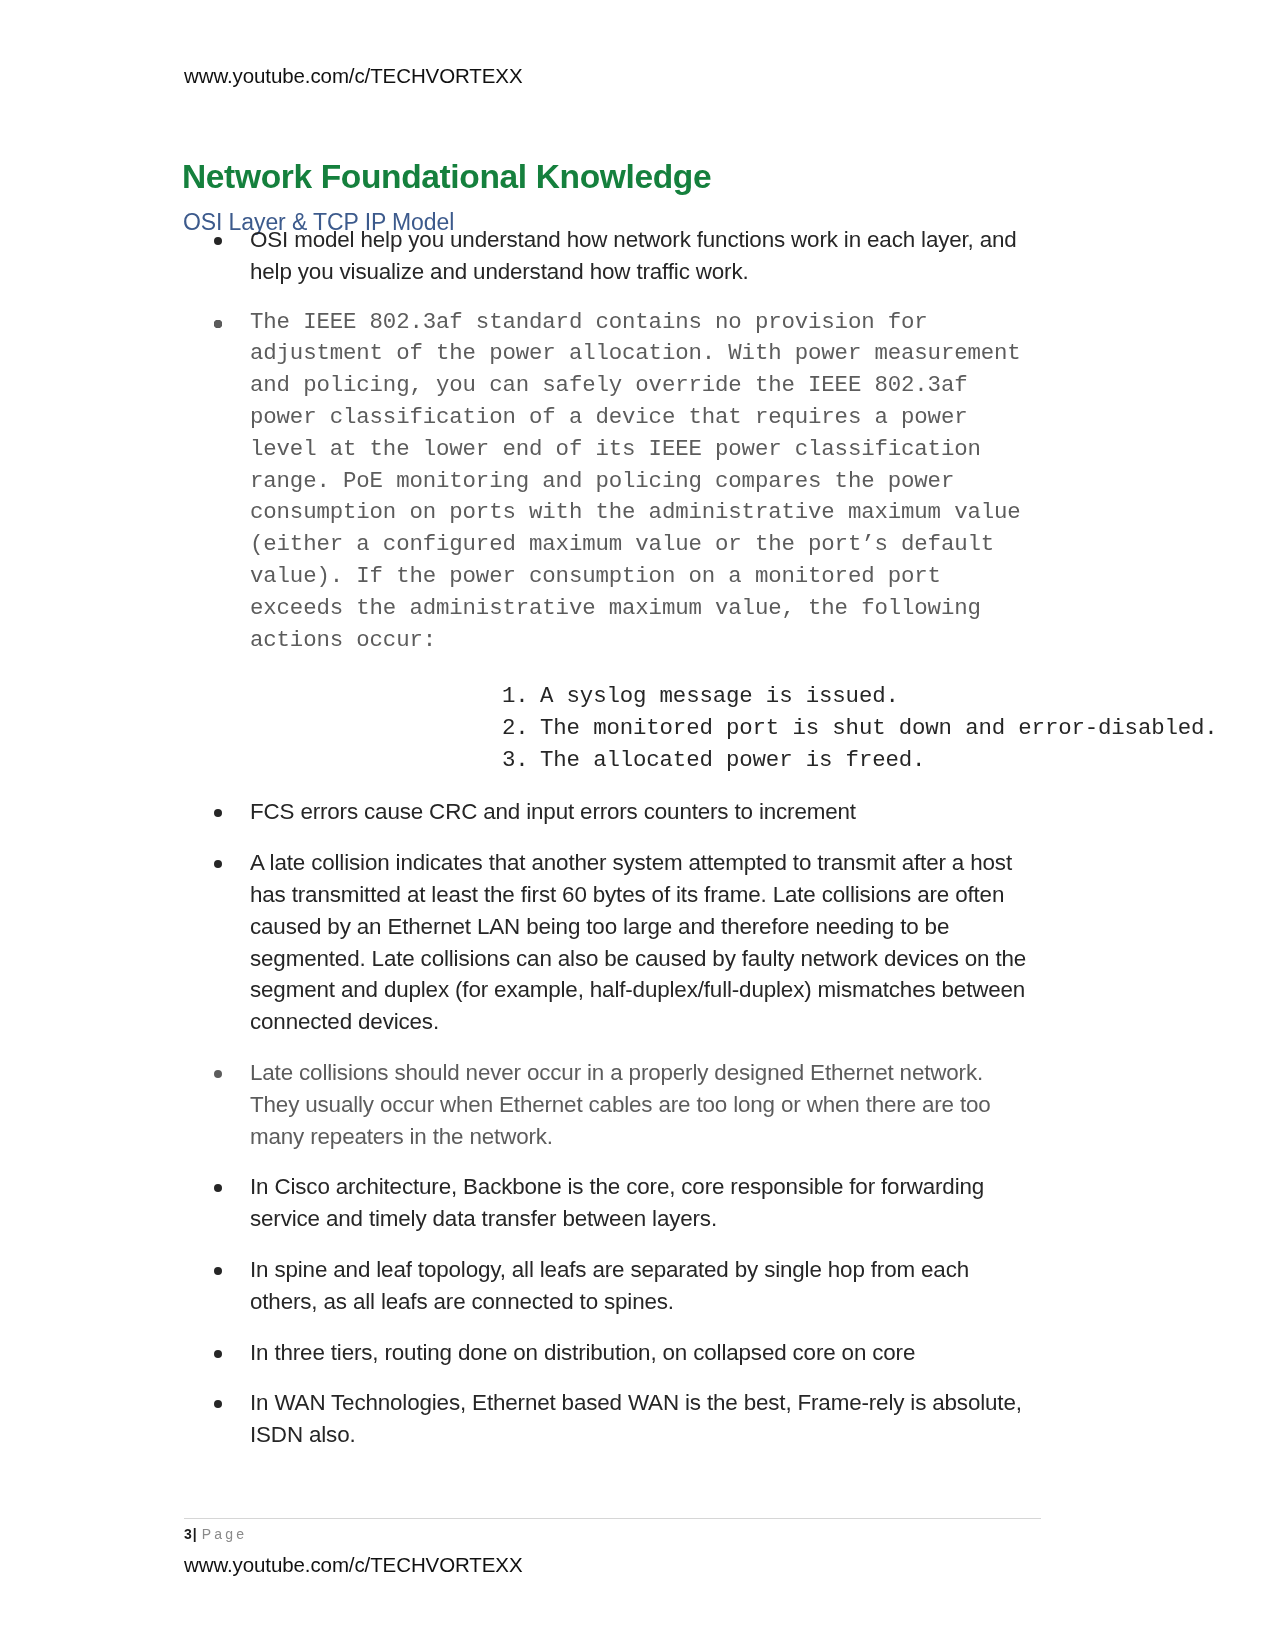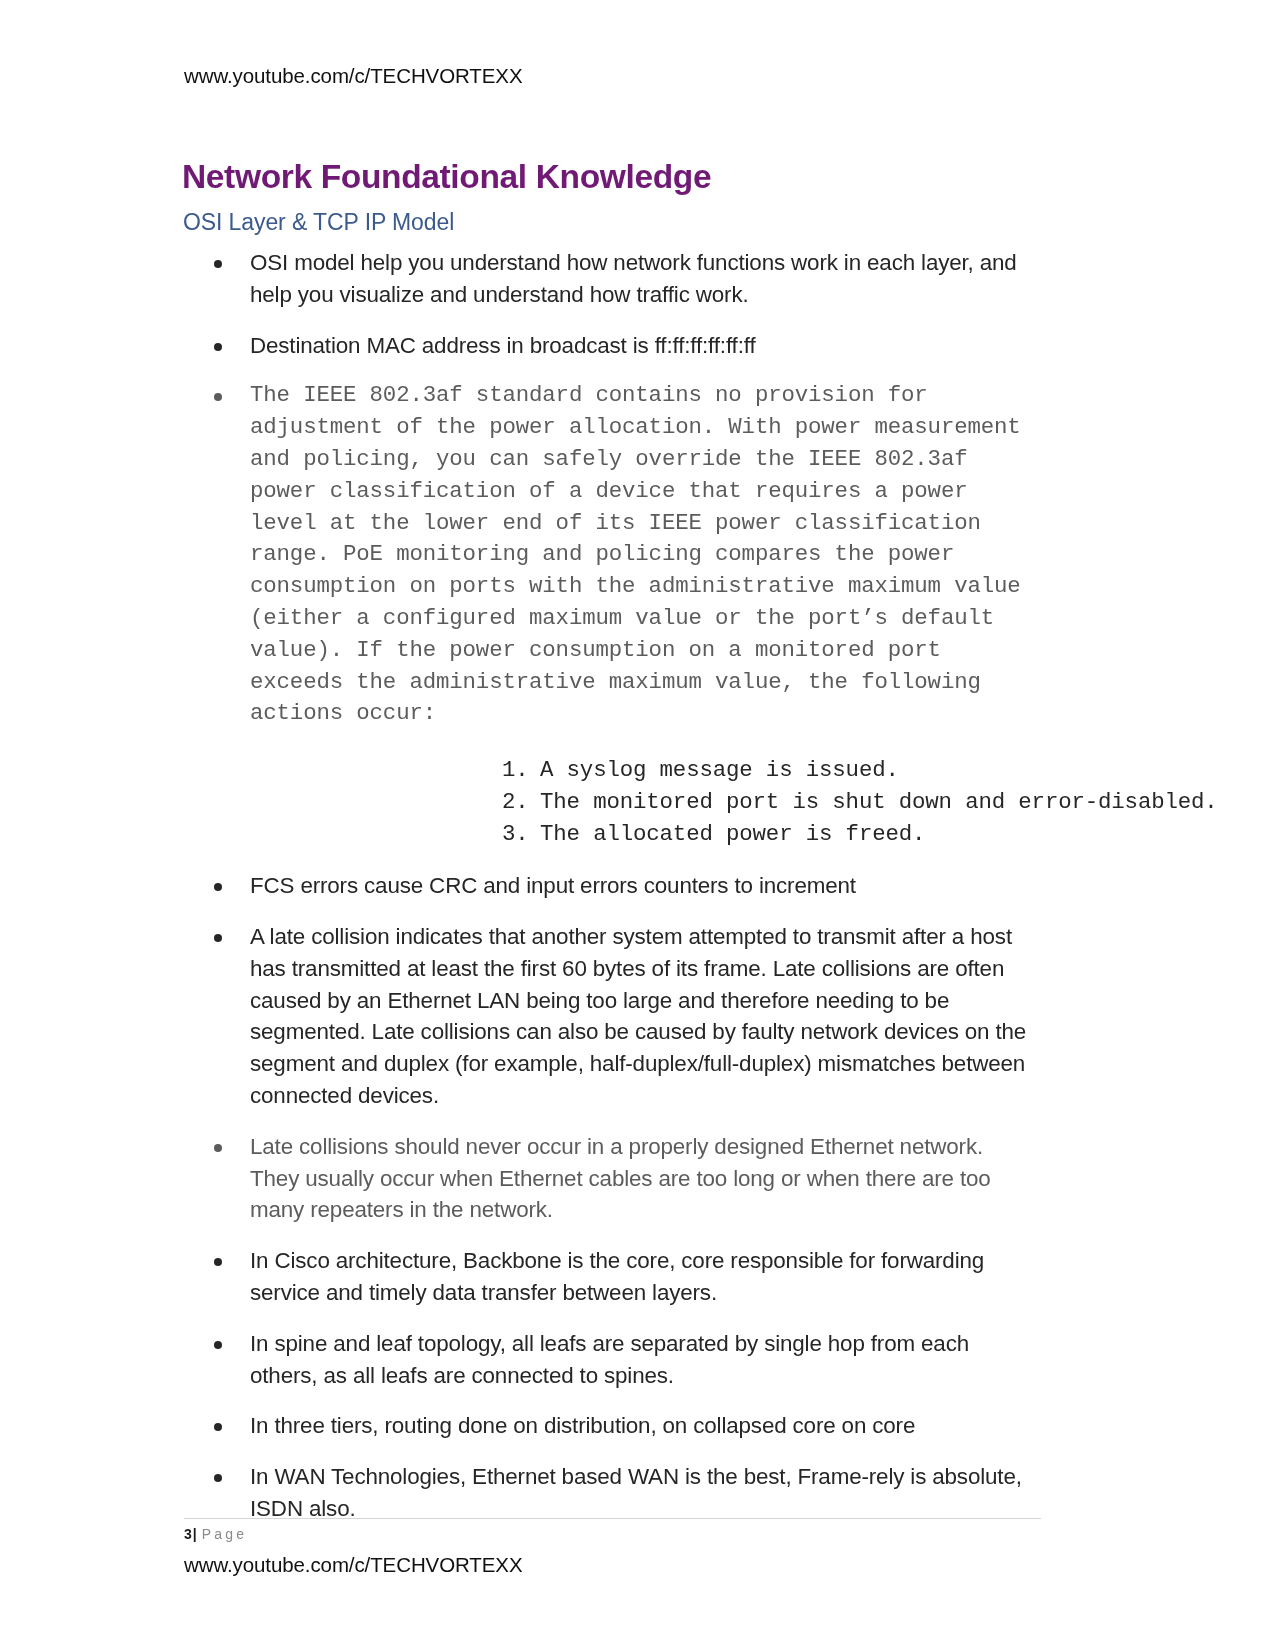--- a/index.html
+++ b/index.html
@@ -35,42 +35,41 @@
     white-space: nowrap;
   }
 
   
   .doc-title {
     position: absolute;
     left: 182px;
     top: 136px;
     font-size: 33.5px;
     font-weight: bold;
-    color: #701a75;
+    color: #15803d;
     letter-spacing: -0.35px;
     white-space: nowrap;
   }
   .doc-subtitle {
     position: absolute;
     left: 183px;
     top: 190px;
     font-size: 23px;
     font-weight: normal;
     color: #3C5A8C;
     letter-spacing: -0.1px;
     white-space: nowrap;
   }
 
   
   .content {
     position: absolute;
     left: 0;
     top: 224px;
     width: 1275px;
-    margin-top: 23px;
   }
 
   ul.bullets {
     list-style: none;
     margin: 0;
     padding: 0;
   }
 
   li.bullet {
     position: relative;
@@ -184,21 +183,20 @@
   <div class="content">
     <ul class="bullets">
 
       <li class="bullet dark">
         <span class="bullet-dot"></span>
         <span class="bullet-text">OSI model help you understand how network functions work in each layer, and help you visualize and understand how traffic work.</span>
       </li>
 
       <li class="bullet dark">
         <span class="bullet-dot"></span>
-        <span class="bullet-text">Destination MAC address in broadcast is ff:ff:ff:ff:ff:ff</span>
       </li>
 
       <li class="bullet light wide gap-lg">
         <span class="bullet-dot"></span>
         <span class="bullet-text">The IEEE 802.3af standard contains no provision for adjustment of the power allocation.  With power measurement and policing, you can safely override the IEEE 802.3af power classification of a device that requires a power level at the lower end of its IEEE power classification range. PoE monitoring and policing compares the power consumption on ports with the administrative maximum value (either a configured maximum value or the port’s default value). If the power consumption on a monitored port exceeds the administrative maximum value, the following actions occur:</span>
 
         <ol class="numbered">
           <li>
             <span class="num">1.</span>
             <span>A syslog message is issued.</span>

